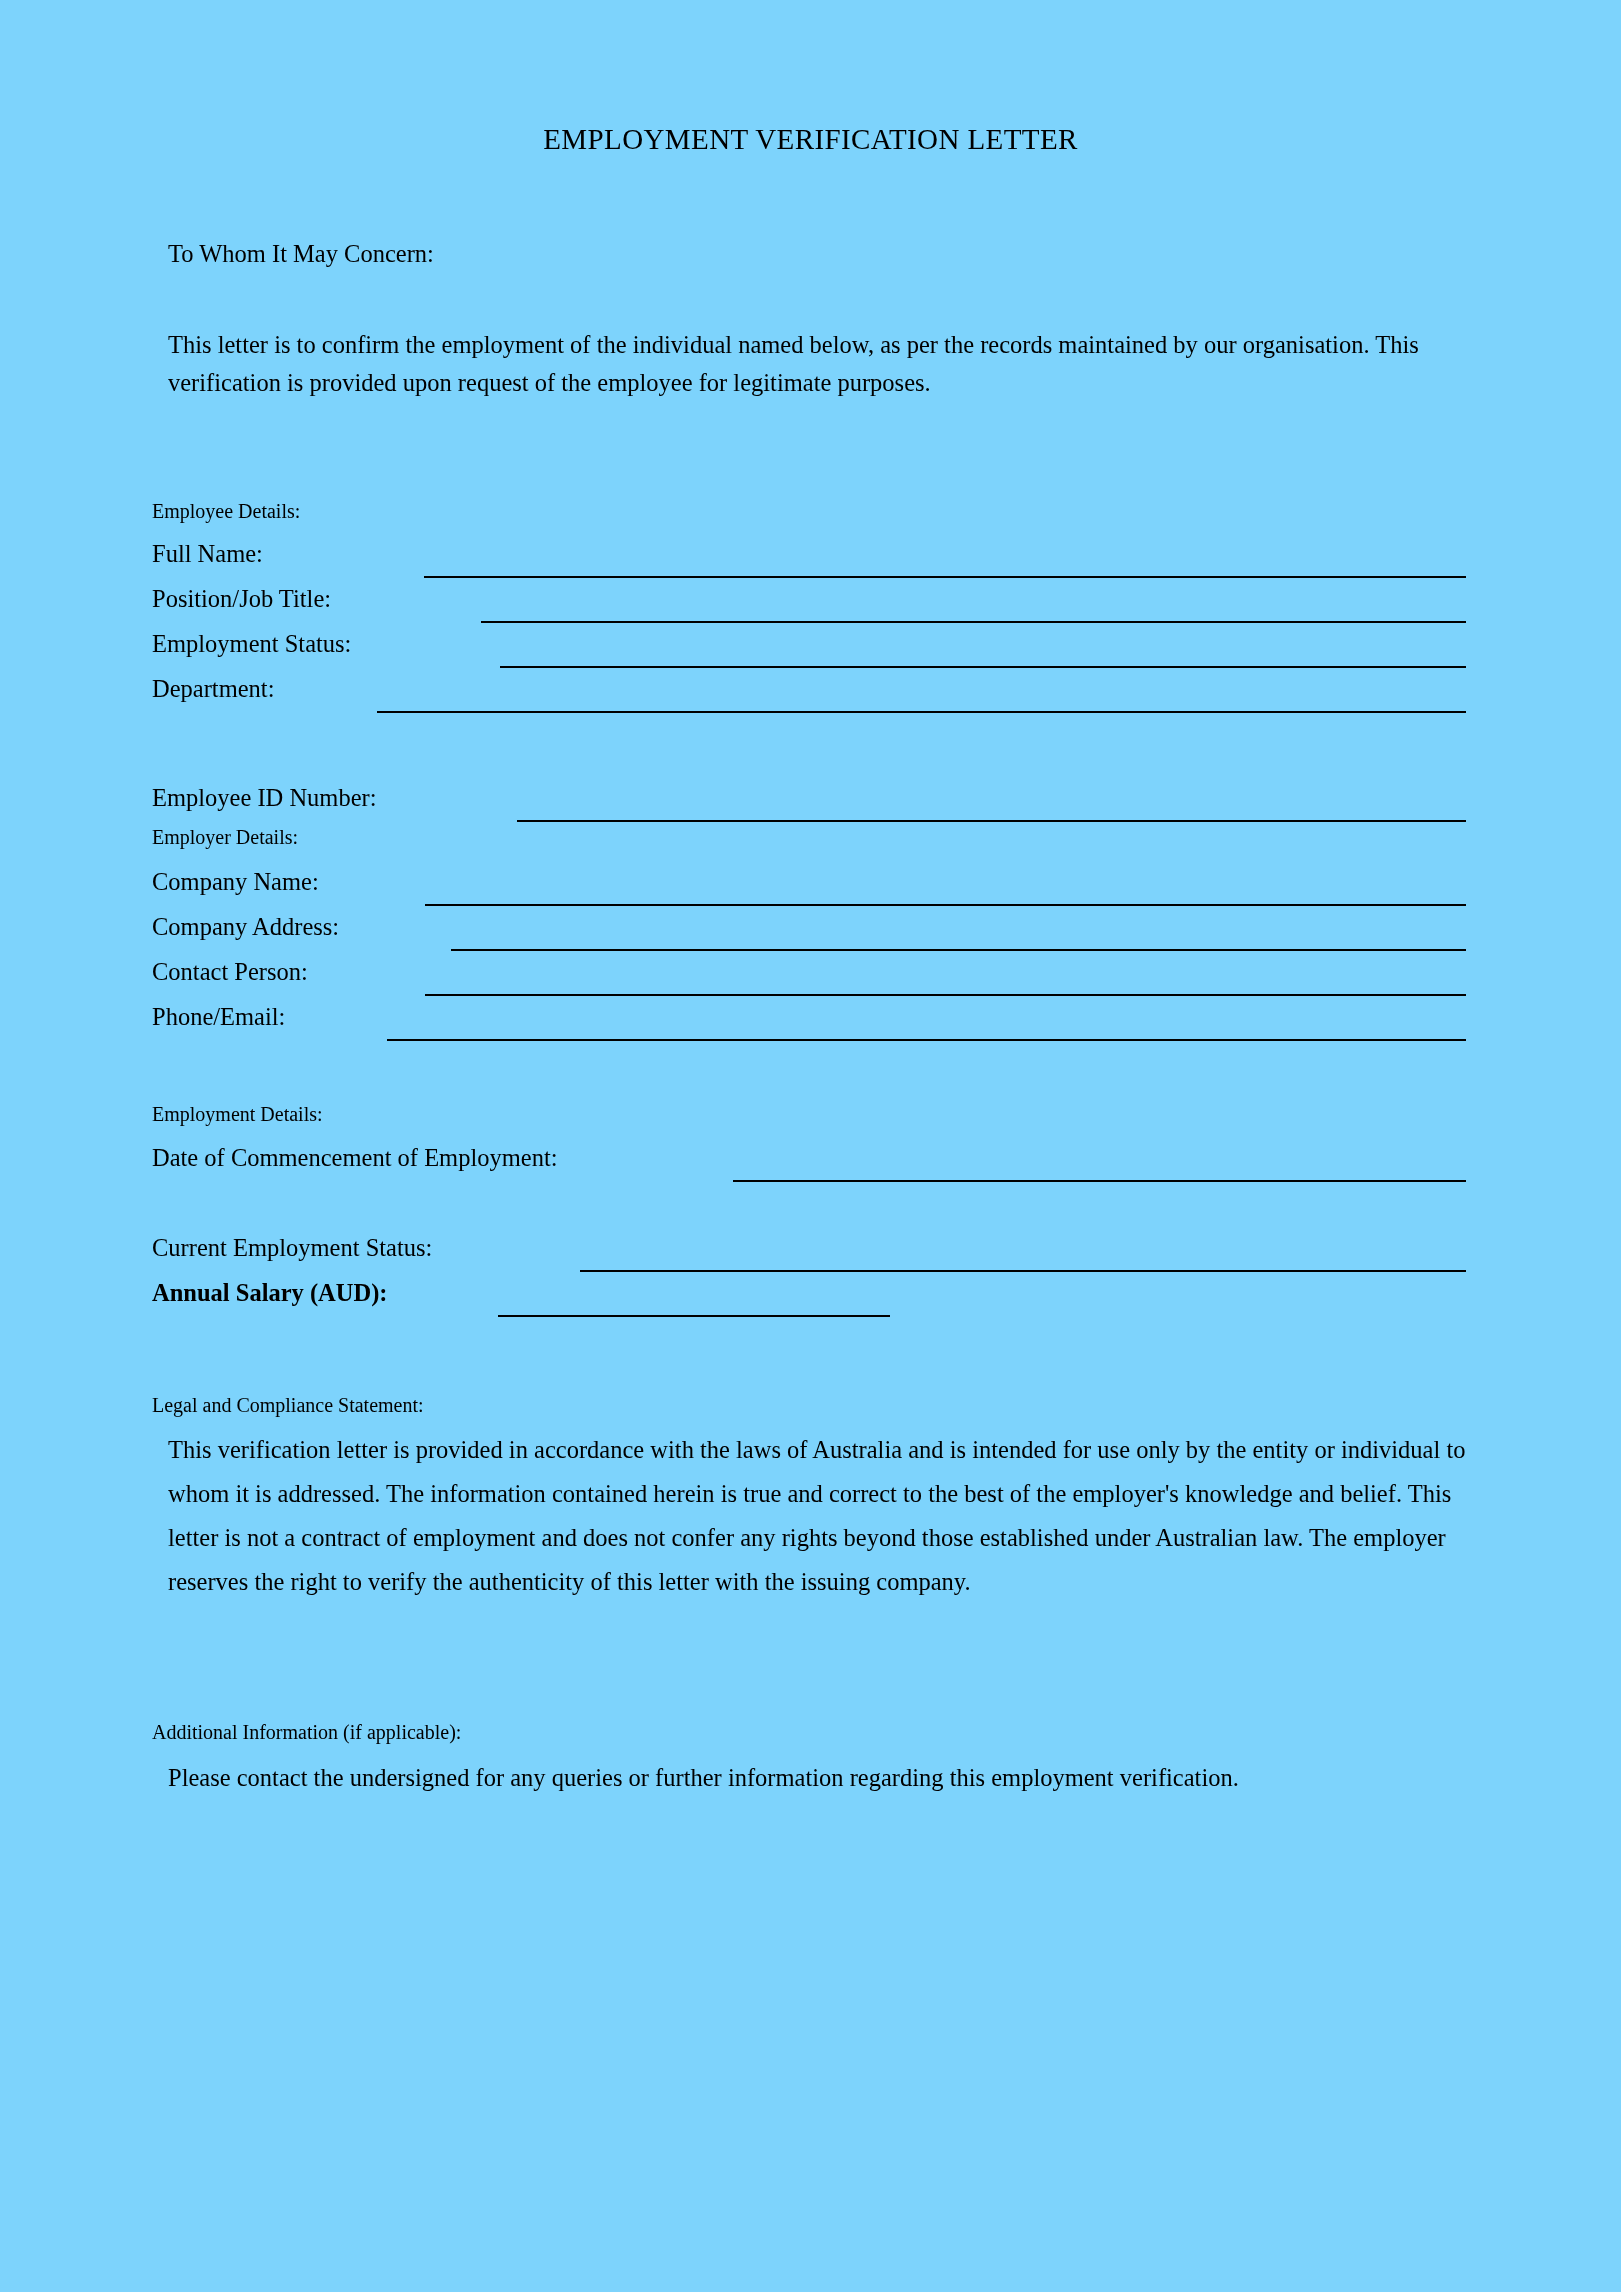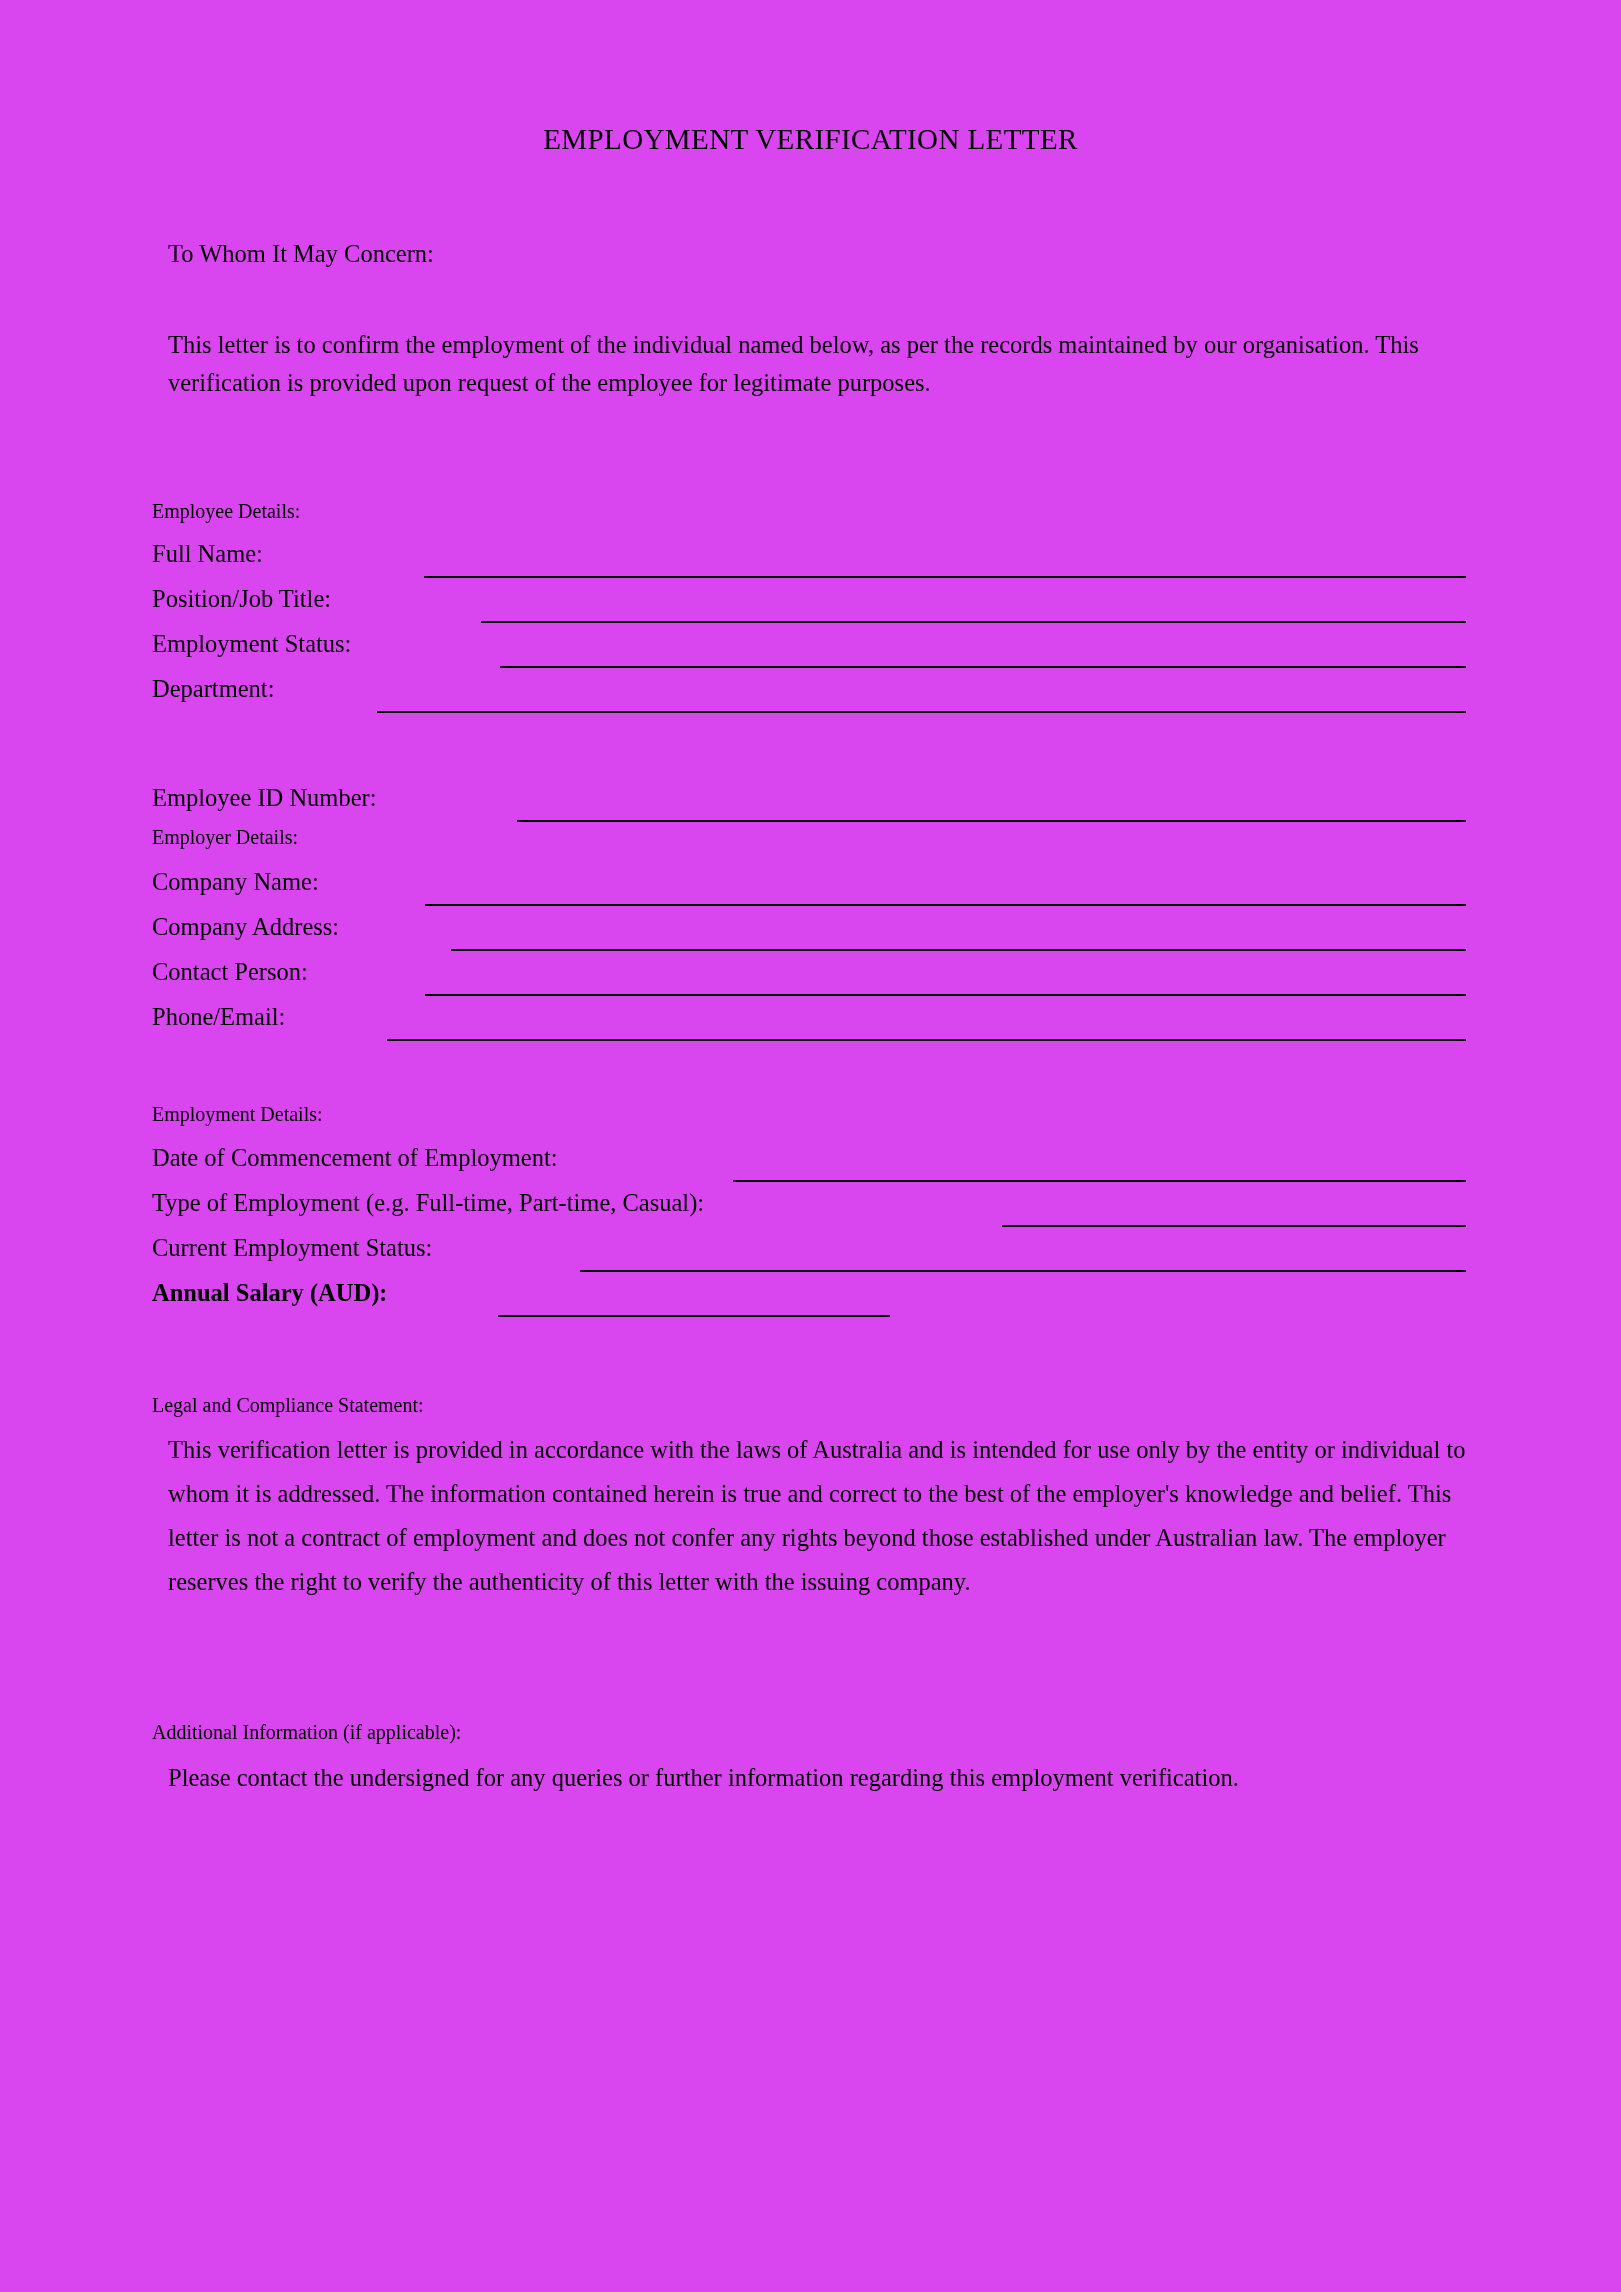--- a/index.html
+++ b/index.html
@@ -4,21 +4,21 @@
 <style>
   html, body {
     margin: 0;
     padding: 0;
     background: #ffffff;
   }
   .page {
     position: relative;
     width: 1621px;
     height: 2293px;
-    background: #d946ef;
+    background: #7dd3fc;
     margin: 0 auto;
     font-family: "Liberation Serif", "DejaVu Serif", serif;
     color: #000000;
     overflow: hidden;
   }
 
   
   .doc-title {
     position: absolute;
     left: 0;
@@ -151,24 +151,20 @@
     <span class="field-rule" style="left:235px; right:0;"></span>
   </div>
 
   <div class="section-heading" style="top:1095px;">Employment Details:</div>
 
   <div class="field-row" style="top:1139px; width:1314px;">
     <span class="field-label">Date of Commencement of Employment:</span>
     <span class="field-rule" style="left:581px; right:0;"></span>
   </div>
 
-  <div class="field-row" style="top:1184px; width:1314px;">
-    <span class="field-label">Type of Employment (e.g. Full-time, Part-time, Casual):</span>
-    <span class="field-rule" style="left:850px; right:0;"></span>
-  </div>
 
   <div class="field-row" style="top:1229px; width:1314px;">
     <span class="field-label">Current Employment Status:</span>
     <span class="field-rule" style="left:428px; right:0;"></span>
   </div>
 
   <div class="field-row" style="top:1274px; width:1314px;font-weight:bold;">
     <span class="field-label">Annual Salary (AUD):</span>
     <span class="field-rule" style="left:346px; width:392px;"></span>
   </div>

